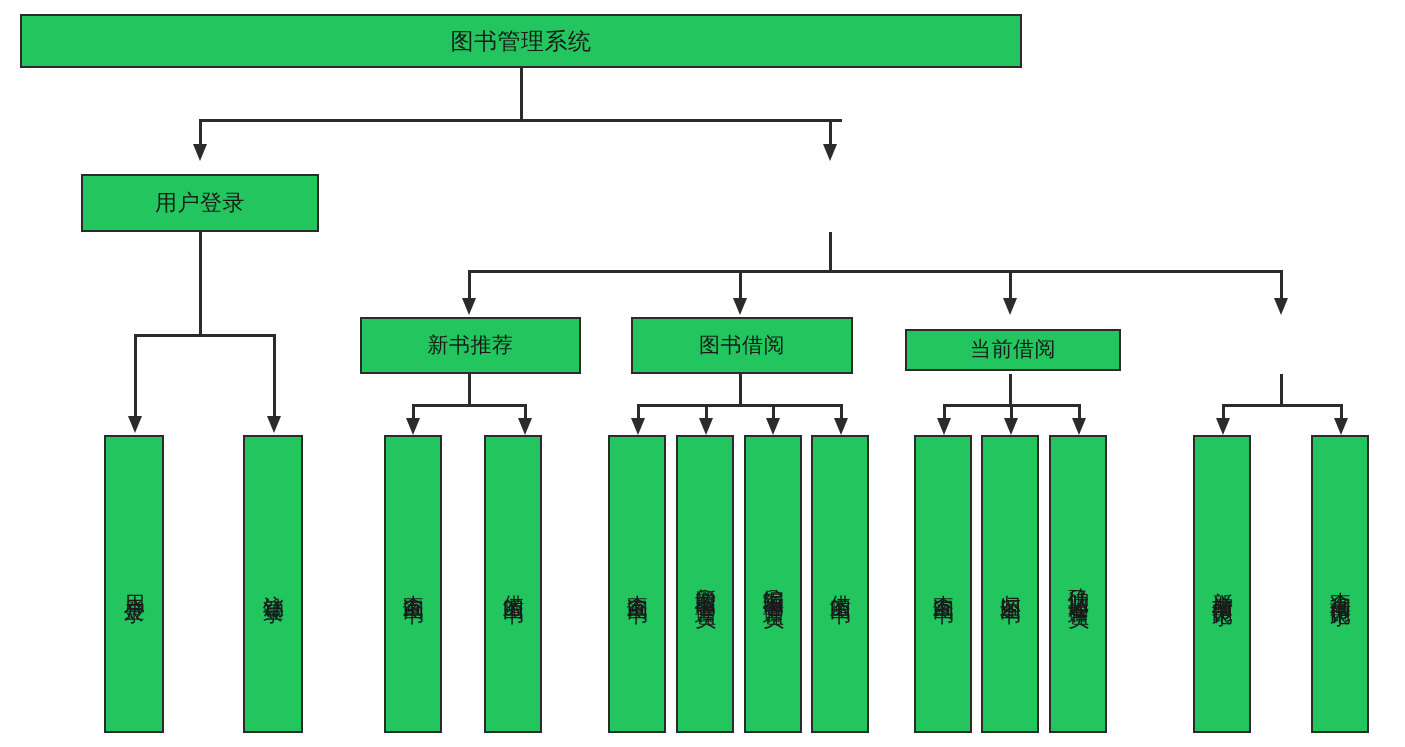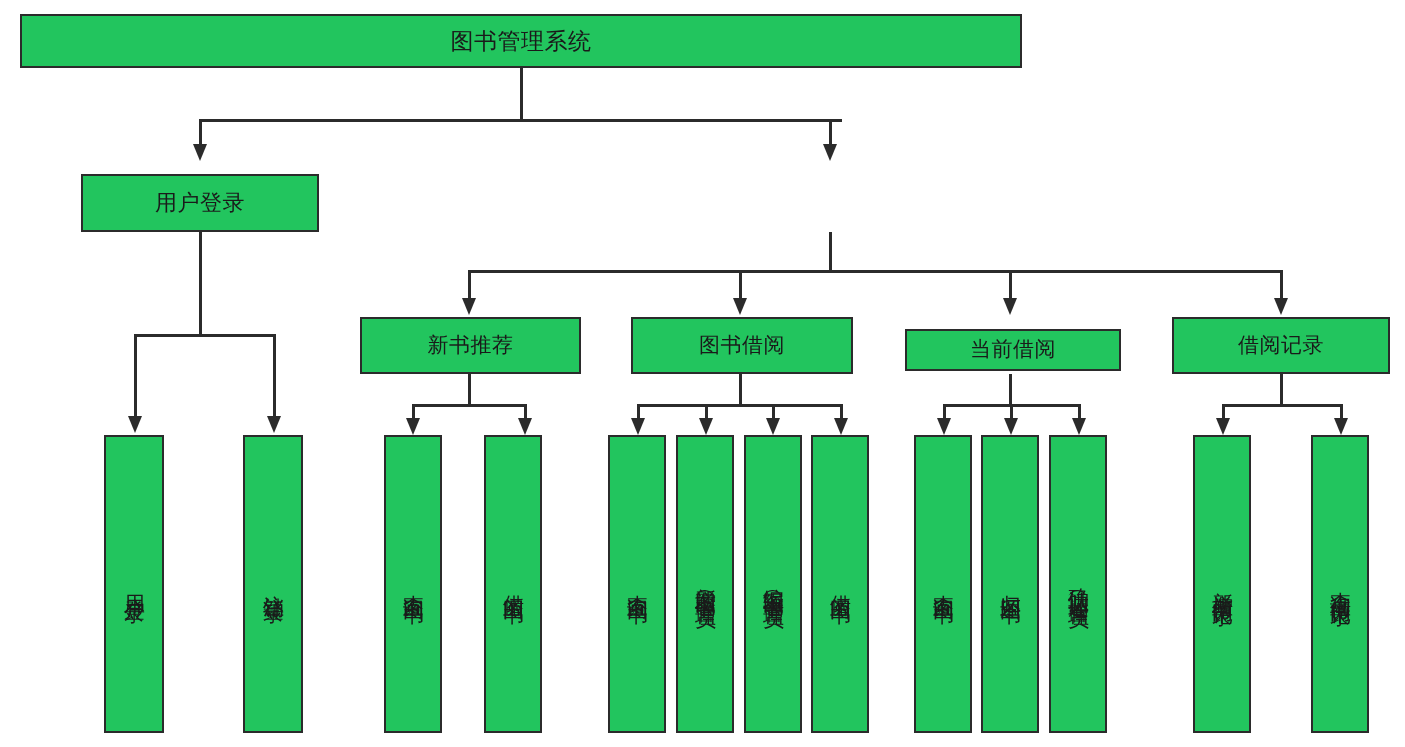--- a/index.html
+++ b/index.html
@@ -117,23 +117,20 @@
 
   <div class="node level3" style="left:360px; top:317px; width:221px; height:57px;">
     <span class="label">新书推荐</span>
   </div>
   <div class="node level3" style="left:631px; top:317px; width:222px; height:57px;">
     <span class="label">图书借阅</span>
   </div>
   <div class="node level3" style="left:905px; top:317px; width:216px; height:42px;margin-top:12px;">
     <span class="label">当前借阅</span>
   </div>
-  <div class="node level3" style="left:1172px; top:317px; width:218px; height:57px;">
-    <span class="label">借阅记录</span>
-  </div>
 
   <div class="ln v" style="left:468px; top:374px; height:32px;"></div>
   <div class="ln h" style="left:412px; width:114px; top:404px;"></div>
   <div class="ln v" style="left:412px; top:404px; height:16px;"></div>
   <div class="arrow" style="left:406px; top:418px;"></div>
   <div class="ln v" style="left:524px; top:404px; height:16px;"></div>
   <div class="arrow" style="left:518px; top:418px;"></div>
 
   <div class="ln v" style="left:739px; top:374px; height:32px;"></div>
   <div class="ln h" style="left:637px; width:204px; top:404px;"></div>

